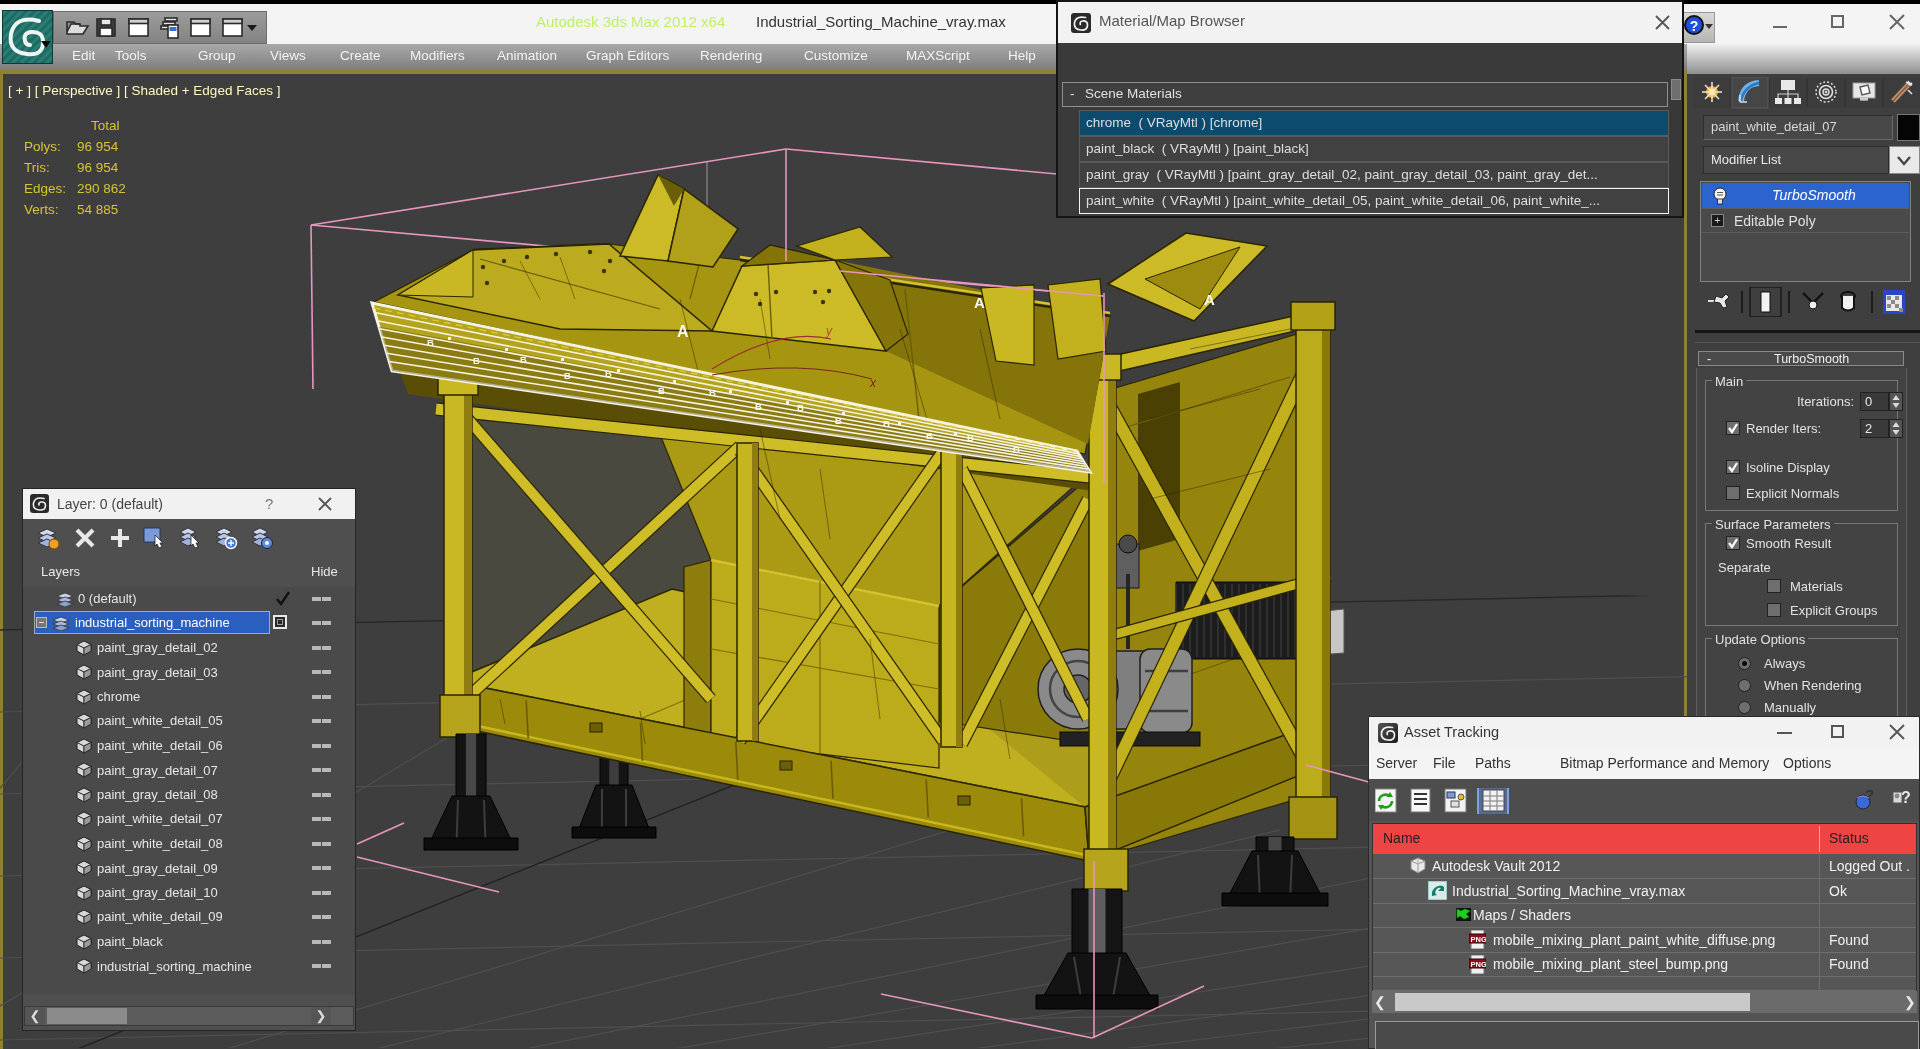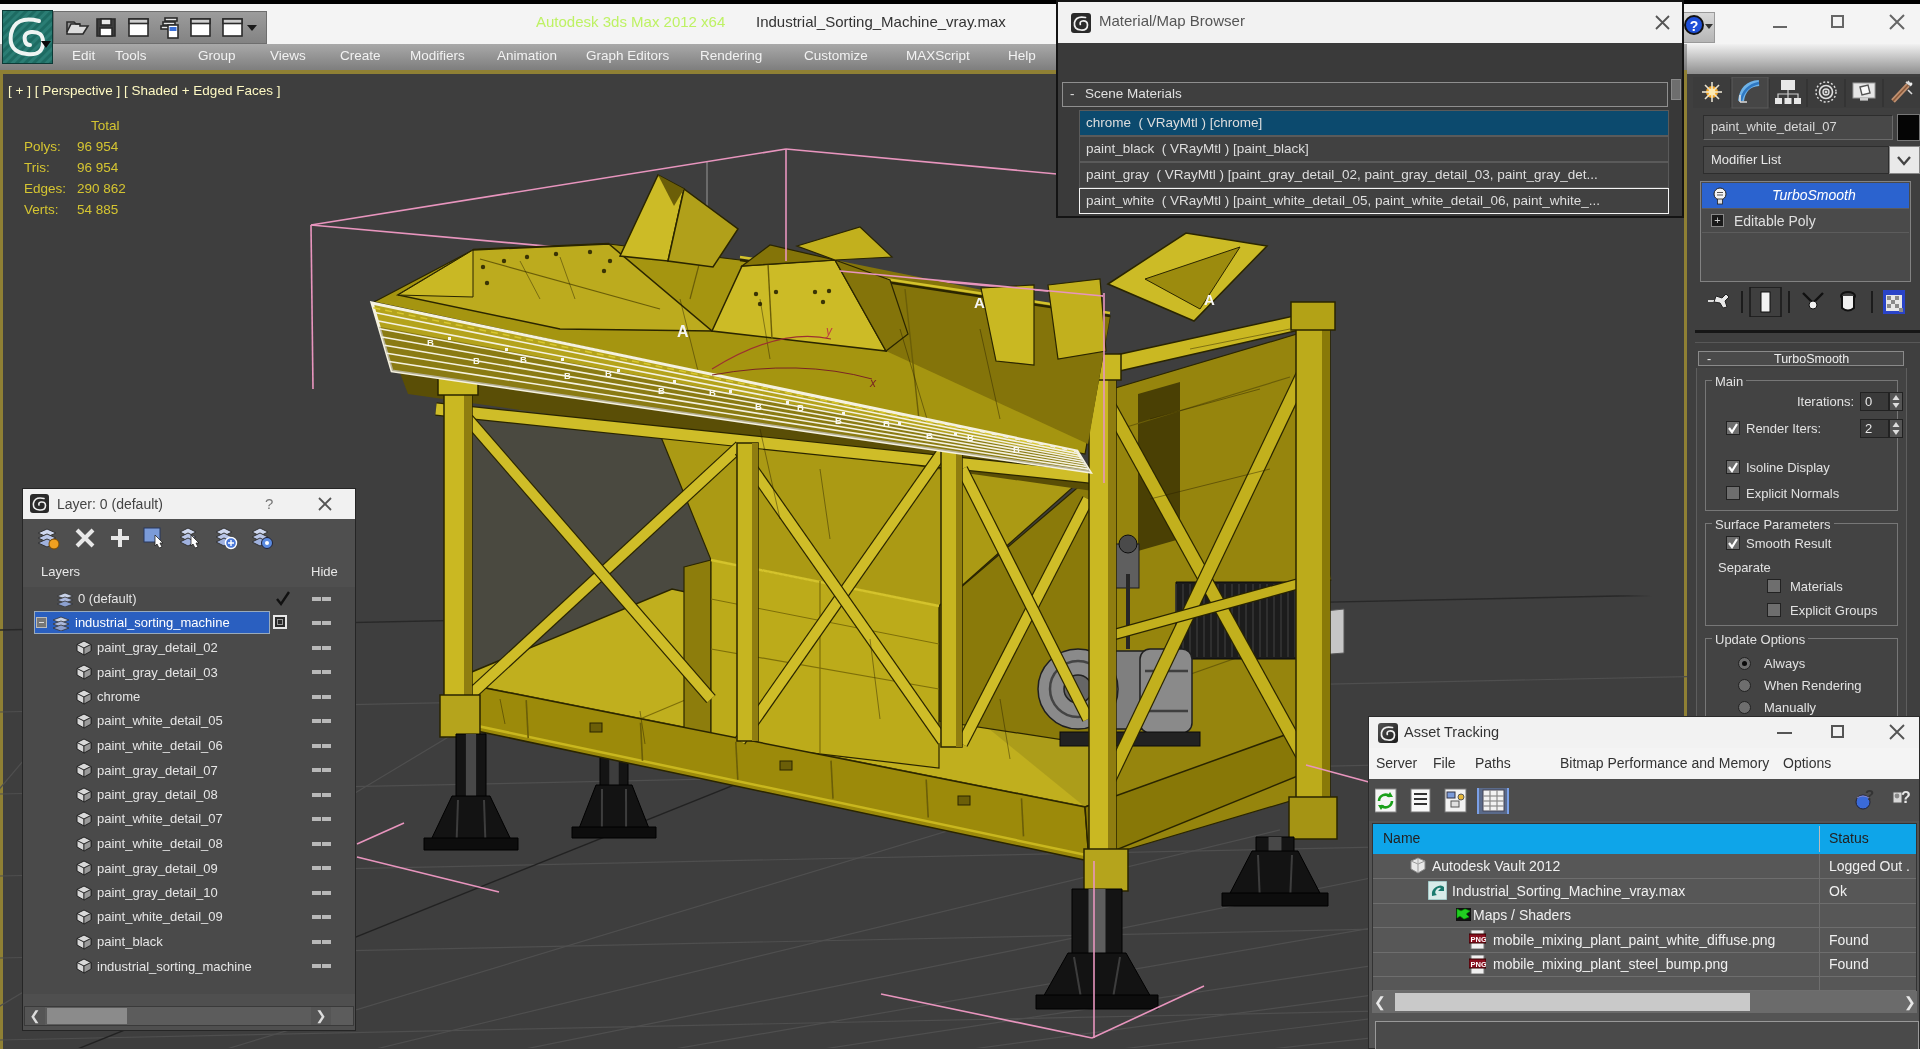--- a/index.html
+++ b/index.html
@@ -854,21 +854,21 @@
         </g>
       <g transform="translate(516,0)">
           <rect x="2" y="4" width="9" height="11" fill="#d8d8d8" stroke="#555"></rect>
           <circle cx="6" cy="8" r="2.4" fill="#888"></circle>
           <text x="10" y="15" font-size="16" font-weight="bold" fill="#e8e8e8">?</text>
         </g>
     </svg>
   </div>
 
   <div class="abs" style="left:3px;top:106px;width:545px;height:168px;background:#575757;border:1px solid #333;">
-    <div class="abs" style="left:0;top:0;width:543px;height:30px;background:#0ea5e9;color:#222;">
+    <div class="abs" style="left:0;top:0;width:543px;height:30px;background:#ef4444;color:#222;">
       <span class="abs" style="left:10px;top:6px;">Name</span>
       <span class="abs" style="left:456px;top:6px;">Status</span>
       <div class="abs" style="left:446px;top:2px;width:1px;height:26px;background:#bbb;"></div>
     </div>
     <div class="abs" id="assetrows" style="left:0;top:30px;width:543px;height:136px;color:#f0f0f0;">
         <div class="abs" style="left:0;top:0px;width:543px;height:25px;border-bottom:1px solid #6e6e6e;"></div>
         <svg class="abs" style="left:36px;top:3px;" width="18" height="18">
           <path d="M9 1 L16 4 L16 12 L9 16 L2 12 L2 4 Z" fill="#e8e8e8" stroke="#888"></path>
           <path d="M2 4 L9 7 L16 4 M9 7 L9 16" stroke="#999" fill="none"></path>
           <path d="M9 1 v5" stroke="#aaa"></path>

